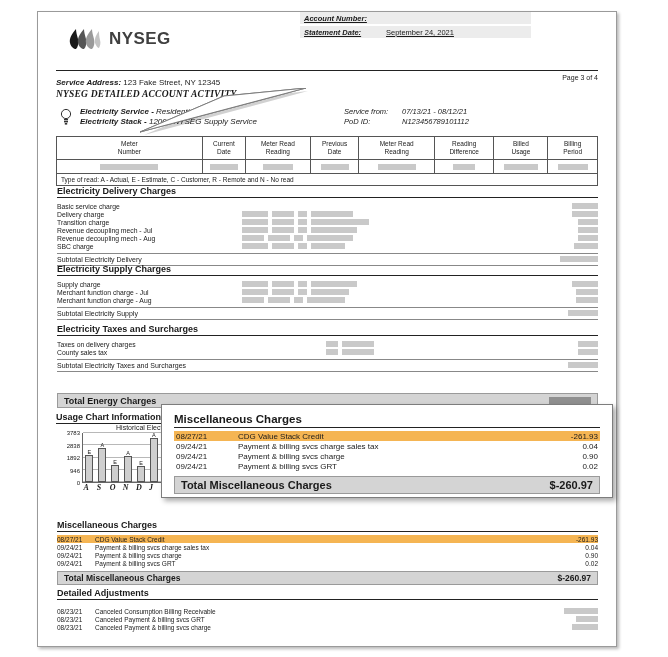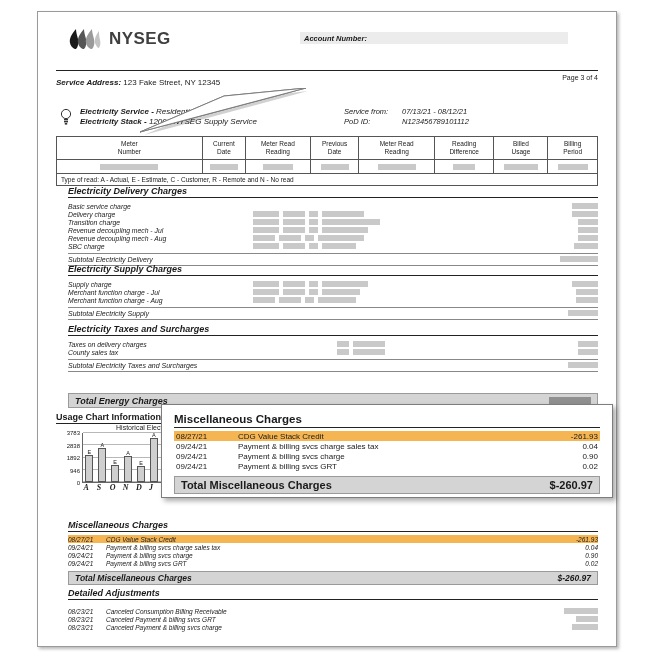--- a/index.html
+++ b/index.html
@@ -10,21 +10,21 @@
   #page-sheet{
     position:absolute;left:37px;top:11px;width:578px;height:634px;
     background:#fff;border:1px solid #9a9a9a;
     box-shadow:2px 2px 3px rgba(0,0,0,.28);
     overflow:hidden;
   }
 
   
   #brand{position:absolute;left:30px;top:16px;display:flex;align-items:center;gap:7px;}
   #brand .word{font-size:17px;font-weight:bold;letter-spacing:.4px;color:#404040;}
-  #acct-box{position:absolute;left:262px;top:20px;width:268px;}
+  #acct-box{position:absolute;left:262px;top:0;width:231px;text-decoration:underline;}
   .acct-row{display:flex;background:#ececec;height:12px;align-items:center;margin-bottom:2px;
             font-size:7.5px;font-style:italic;font-weight:bold;padding:0 4px;box-sizing:border-box;}
   .acct-row .lbl{width:82px;}
   .acct-row .val{font-style:normal;font-weight:normal;font-size:7.5px;}
   #hdr-rule{position:absolute;left:18px;right:18px;top:58px;border-top:1.6px solid #222;}
   #page-num{position:absolute;right:18px;top:62px;font-size:7px;}
 
   #svc-addr{position:absolute;left:18px;top:66px;font-size:8px;}
   #svc-addr .ital{font-style:italic;font-weight:bold;}
   #detail-title{position:absolute;left:18px;top:77px;font-size:9.5px;font-style:italic;
@@ -47,21 +47,21 @@
                  padding:3px 1px;line-height:8px;box-sizing:border-box;}
   #meter-head .c:last-child{border-right:none;}
   #meter-vals{display:flex;border-bottom:1px solid #555;height:13px;}
   #meter-vals .c{border-right:1px solid #555;box-sizing:border-box;display:flex;
                  align-items:center;justify-content:center;}
   #meter-vals .c:last-child{border-right:none;}
   .redact{background:#c9c9c9;height:6px;display:inline-block;}
   #meter-note{font-size:6.5px;padding:2px 4px;}
 
   
-  .sec{position:absolute;left:30px;right:18px;font-style:italic;}
+  .sec{position:absolute;left:19px;right:18px;}
   .sec-title{font-size:9px;font-weight:bold;border-bottom:1.4px solid #222;padding-bottom:1px;}
   .li{display:flex;align-items:center;font-size:6.8px;height:8px;}
   .li .name{width:185px;}
   .li .mid{flex:1;display:flex;align-items:center;gap:4px;}
   .li .amt{width:42px;text-align:right;}
   .subtotal{display:flex;font-size:7px;border-top:1px solid #888;border-bottom:1px solid #888;
             padding:2px 0;margin-top:3px;}
   .subtotal .name{flex:1;}
   .subtotal .amt{width:60px;text-align:right;}
 
@@ -126,29 +126,34 @@
       <path d="M31 3 C28 7 26 11 27 15 C28 18 30 20 31 20 C32 18 33 15 32 12 C31 8 31 5 31 3 Z" fill="#c4c4c4"></path>
     </svg>
     <span class="word">NYSEG</span>
   </div>
 
   <div id="acct-box">
     <div class="acct-row">
       <span class="lbl">Account Number:</span>
       <span class="val"></span>
     </div>
+    <div class="acct-row">
+      <span class="lbl">Statement Date:</span>
+      <span class="val">September 24, 2021</span>
+    </div>
   </div>
 
   <div id="hdr-rule"></div>
   <div id="page-num">Page 3 of 4</div>
 
   <div id="svc-addr">
     <span class="ital">Service Address:</span>
     <span>123 Fake Street, NY 12345</span>
   </div>
+  <div id="detail-title">NYSEG DETAILED ACCOUNT ACTIVITY</div>
 
   <div id="svc-block">
     <svg id="bulb" viewBox="0 0 12 17">
       <circle cx="6" cy="6" r="4.6" fill="none" stroke="#333" stroke-width="1"></circle>
       <rect x="4" y="11" width="4" height="1.4" fill="#333"></rect>
       <rect x="4" y="13" width="4" height="1.4" fill="#333"></rect>
       <rect x="4.8" y="15" width="2.4" height="1.6" fill="#333"></rect>
     </svg>
     <div id="svc-left">
       <div class="svc-line">

